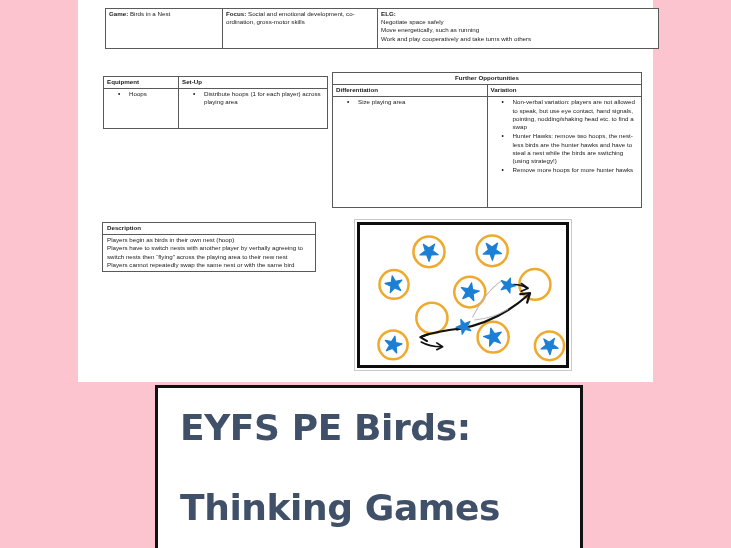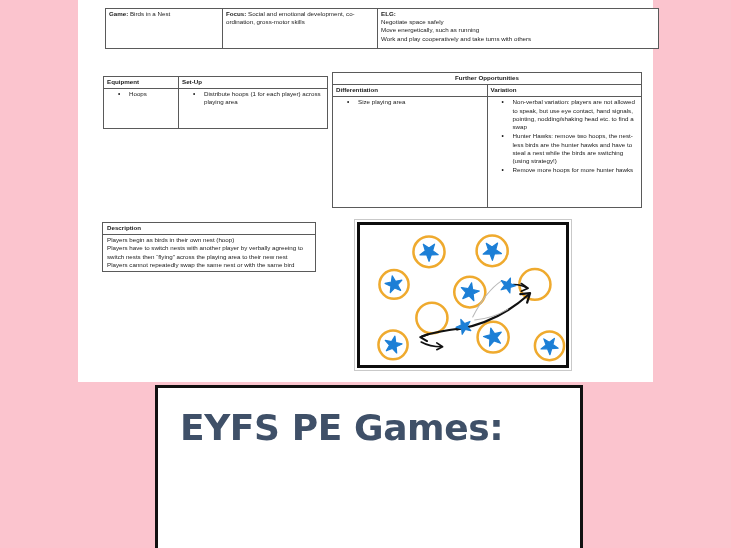--- a/index.html
+++ b/index.html
@@ -304,14 +304,15 @@
           </g>
           <g>
             <path d="M113.16,100.59L110.27,105.70L114.05,110.19L108.30,109.01L105.20,114.00L104.54,108.16L98.84,106.76L104.18,104.33L103.76,98.47L107.72,102.80Z" fill="#1C7FD6" stroke="#1C7FD6" stroke-width="1.2" stroke-linejoin="round"></path>
           </g>
         </g>
     </svg>
   </div>
 </div>
 
 <div id="title-card">
-  <div class="tline l1">EYFS PE Games:</div>
+  <div class="tline l1">EYFS PE Birds:</div>
+  <div class="tline l2">Thinking Games</div>
 </div>
 
 </body></html>

